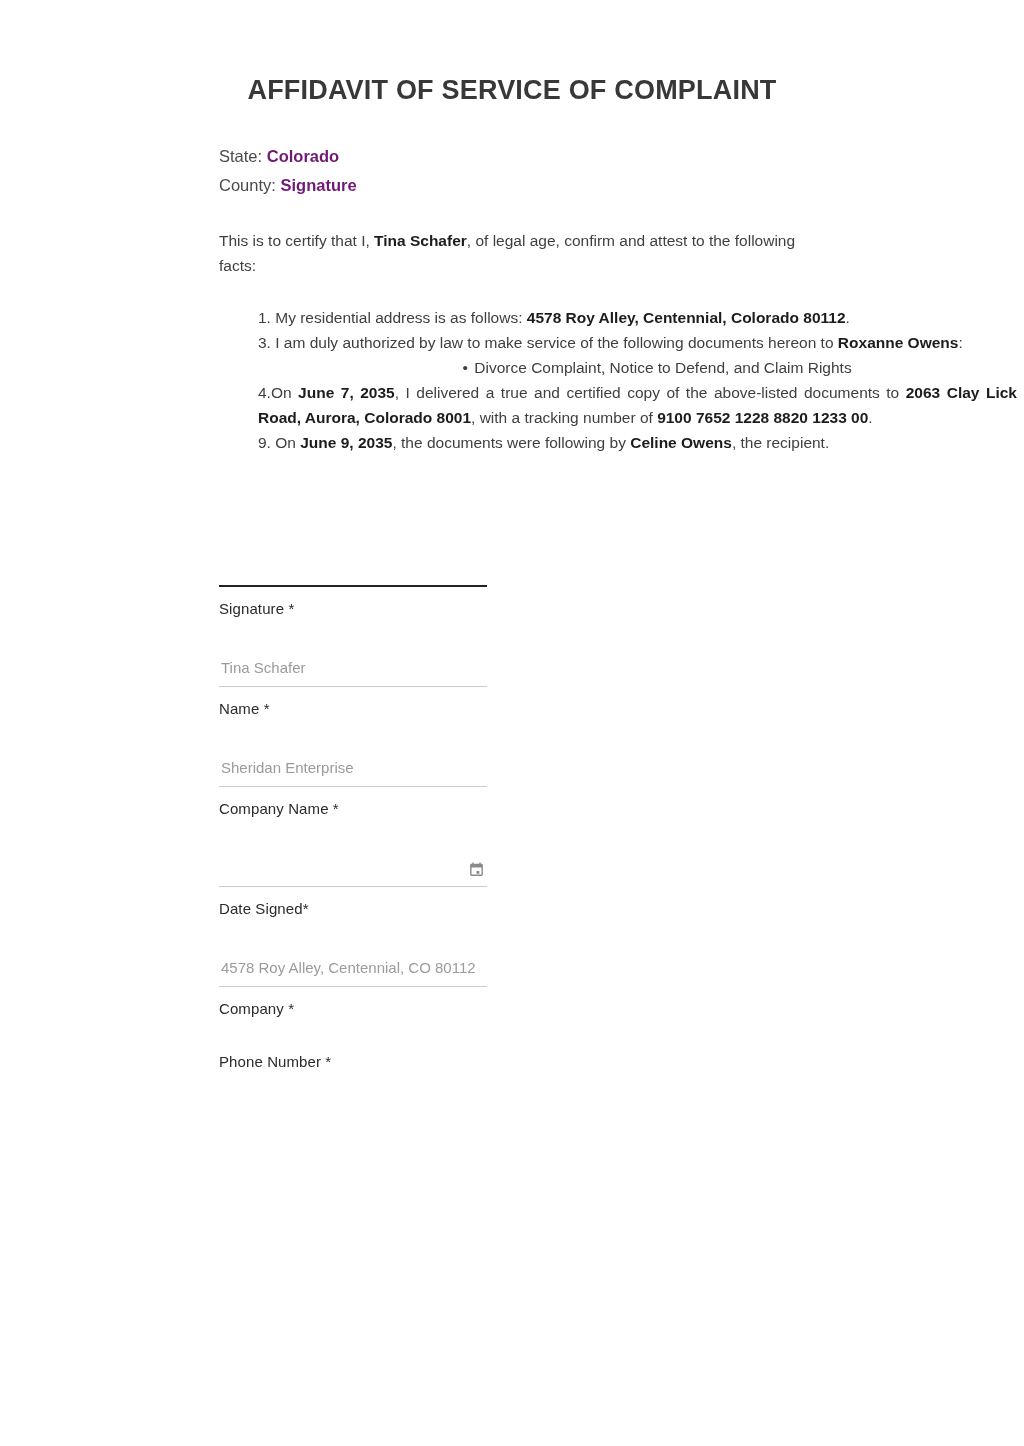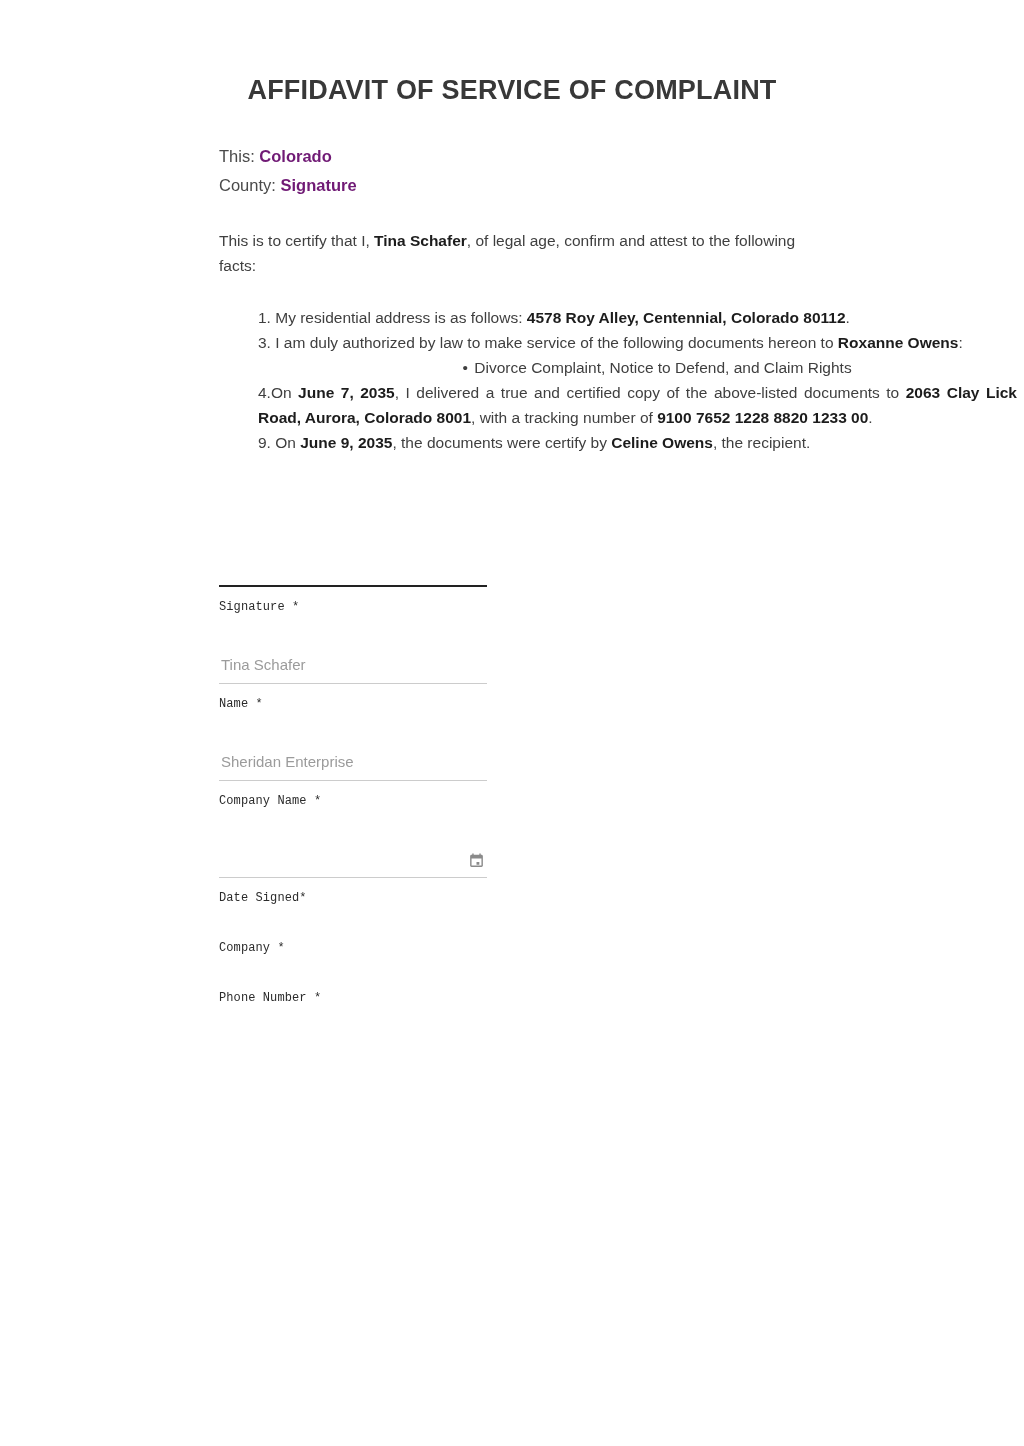--- a/index.html
+++ b/index.html
@@ -59,24 +59,23 @@
   .field { margin-top: 36px; }
   .field:first-child { margin-top: 0; }
   .signature-line {
     width: 268px;
     border-top: 2px solid #222222;
     height: 0;
     cursor: pointer;
   }
   .field-label {
     margin-top: 13px;
-    font-size: 12px;
+    font-size: 15px;
     color: #2b2b2b;
     letter-spacing: 0.1px;
-    font-family: Liberation Mono, monospace;
   }
   .input-wrap { position: relative; width: 268px; }
   .field-input {
     display: block;
     width: 268px;
     border: none;
     border-bottom: 1px solid #cccccc;
     outline: none;
     padding: 6px 2px 10px 2px;
     font-family: "Liberation Sans", sans-serif;
@@ -97,34 +96,34 @@
   }
 </style>
 </head>
 <body>
 
 <div class="page">
 
   <h1 class="doc-title">AFFIDAVIT OF SERVICE OF COMPLAINT</h1>
 
   <div class="meta">
-    <p><span>This:</span>
+    <p><span>State:</span>
       <b>Colorado</b></p>
     <p><span>County:</span>
       <b>Signature</b></p>
   </div>
 
   <p class="intro"><span>This is to certify that I, </span><b>Tina Schafer</b><span>, of legal age, confirm and attest to the following facts:</span></p>
 
   <div class="list">
     <p class="list-item"><span>1. My residential address is as follows: </span><b>4578 Roy Alley, Centennial, Colorado 80112</b><span>.</span></p>
     <p class="list-item"><span>3. I am duly authorized by law to make service of the following documents hereon to </span><b>Roxanne Owens</b><span>:</span></p>
     <p class="list-item bullet-line"><span class="bullet">•</span><span><span>Divorce Complaint, Notice to Defend, and Claim Rights</span></span></p>
     <p class="list-item"><span>4.On </span><b>June 7, 2035</b><span>, I delivered a true and certified copy of the above-listed documents to </span><b>2063 Clay Lick Road, Aurora, Colorado 8001</b><span>, with a tracking number of </span><b>9100 7652 1228 8820 1233 00</b><span>.</span></p>
-    <p class="list-item"><span>9. On </span><b>June 9, 2035</b><span>, the documents were certify by </span><b>Celine Owens</b><span>, the recipient.</span></p>
+    <p class="list-item"><span>9. On </span><b>June 9, 2035</b><span>, the documents were following by </span><b>Celine Owens</b><span>, the recipient.</span></p>
   </div>
 
   <div class="fill-form">
 
     <div class="field">
       <div class="signature-line"></div>
       <div class="field-label">Signature *</div>
     </div>
 
     <div class="field">
@@ -147,20 +146,23 @@
         <span class="cal-icon">
           <svg width="17" height="17" viewBox="0 0 24 24" fill="#8a8a8a" xmlns="http://www.w3.org/2000/svg">
             <path d="M19 4h-1V2h-2v2H8V2H6v2H5c-1.1 0-2 .9-2 2v13c0 1.1.9 2 2 2h14c1.1 0 2-.9 2-2V6c0-1.1-.9-2-2-2zm0 15H5V9h14v10zm-3-5h-4v4h4v-4z"></path>
           </svg>
         </span>
       </div>
       <div class="field-label">Date Signed*</div>
     </div>
 
     <div class="field">
+      <div class="input-wrap">
+        <input type="text" class="field-input" placeholder="4578 Roy Alley, Centennial, CO 80112" style="">
+      </div>
       <div class="field-label">Company *</div>
     </div>
 
     <div class="field">
       <div class="field-label">Phone Number *</div>
     </div>
 
   </div>
 </div>
 

